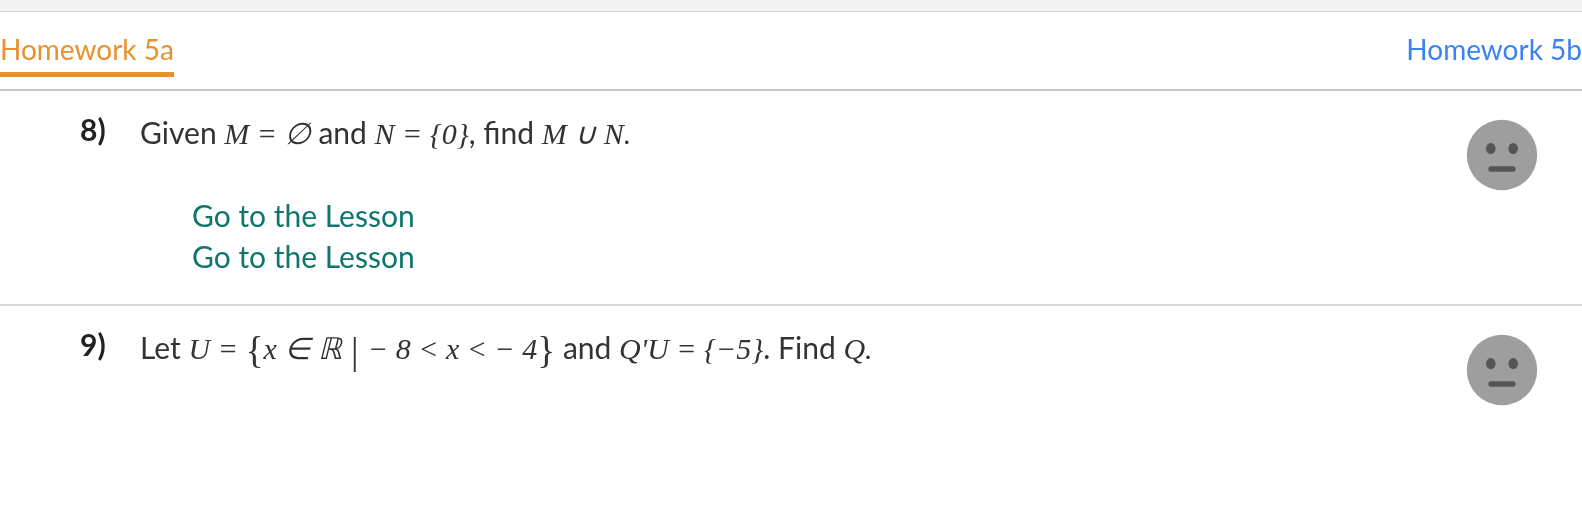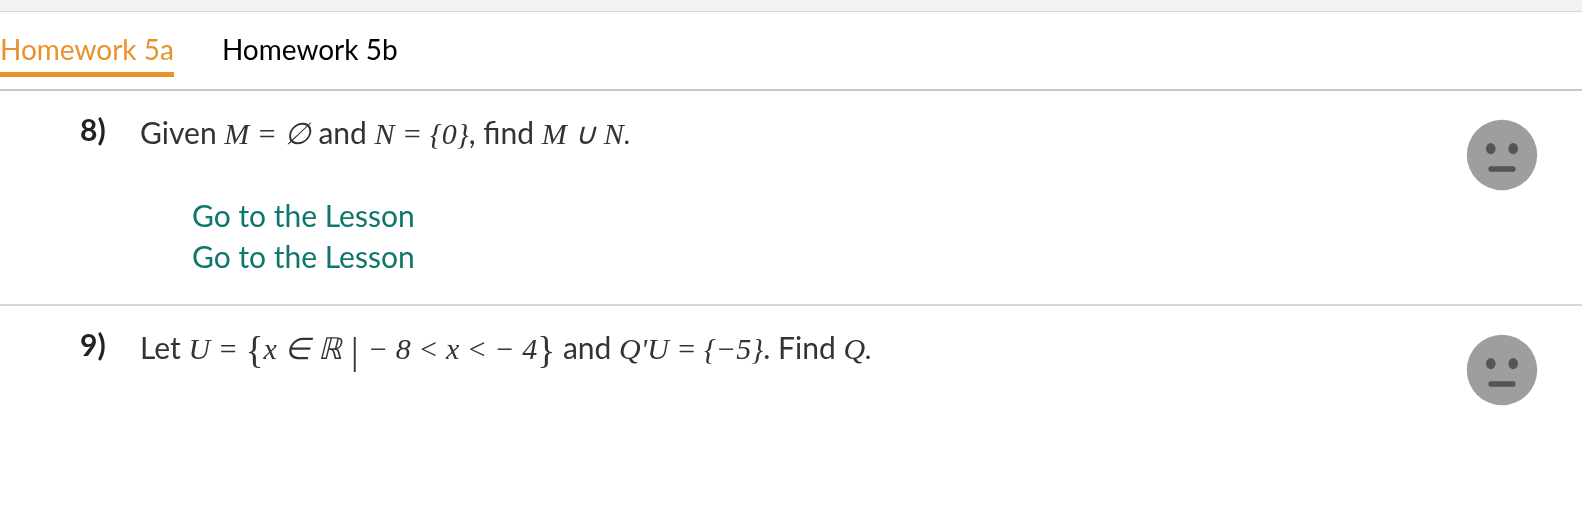--- a/index.html
+++ b/index.html
@@ -9,27 +9,27 @@
     color: #333;
     width: 1582px;
   }
   .top-bar {
     height: 12px;
     background: #f2f2f2;
     border-bottom: 1px solid #d8d8d8;
   }
   .tabs {
     display: flex;
-    justify-content: flex-start;
+    justify-content: space-between;
     gap: 48px;
     padding: 20px 0 12px 0;
   }
   .tab {
     font-size: 28px;
-    color: #000000;
+    color: #3b82f6;
     cursor: pointer;
     padding-bottom: 6px;
   }
   .tab.active {
     color: #e8922e;
     border-bottom: 5px solid #e8922e;
   }
   .content {
     border-top: 2px solid #c8c8c8;
   }

